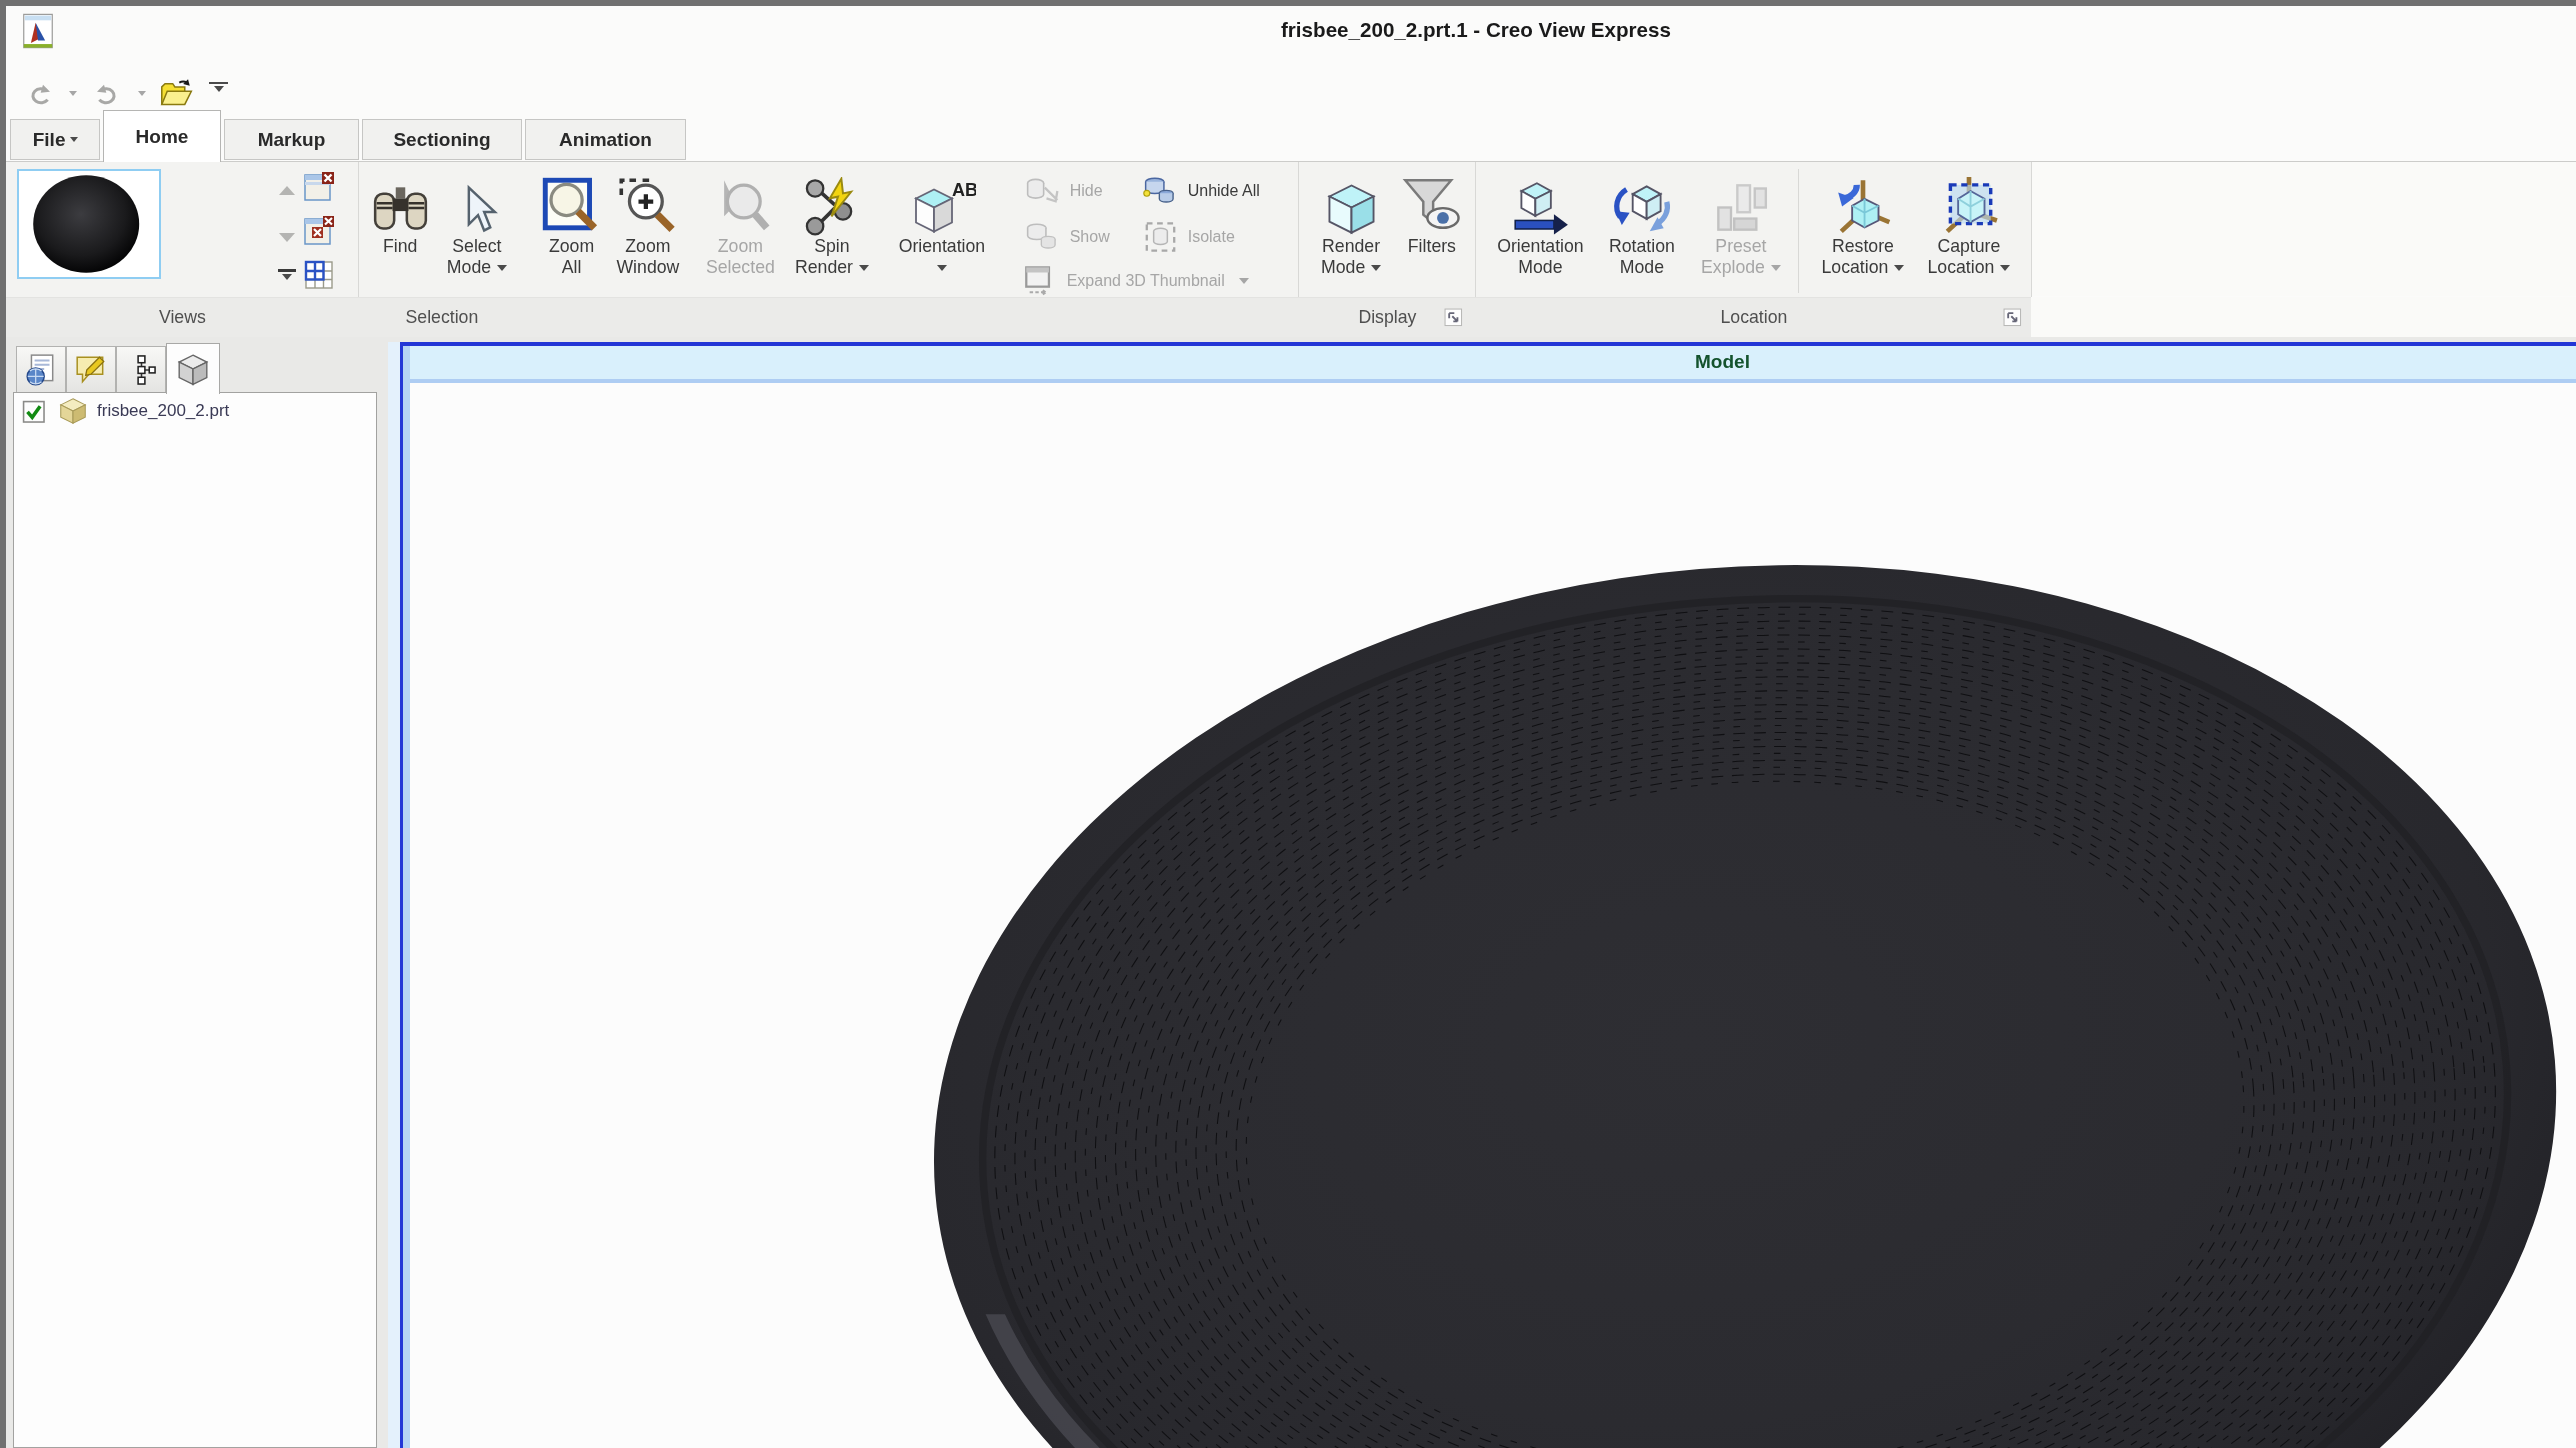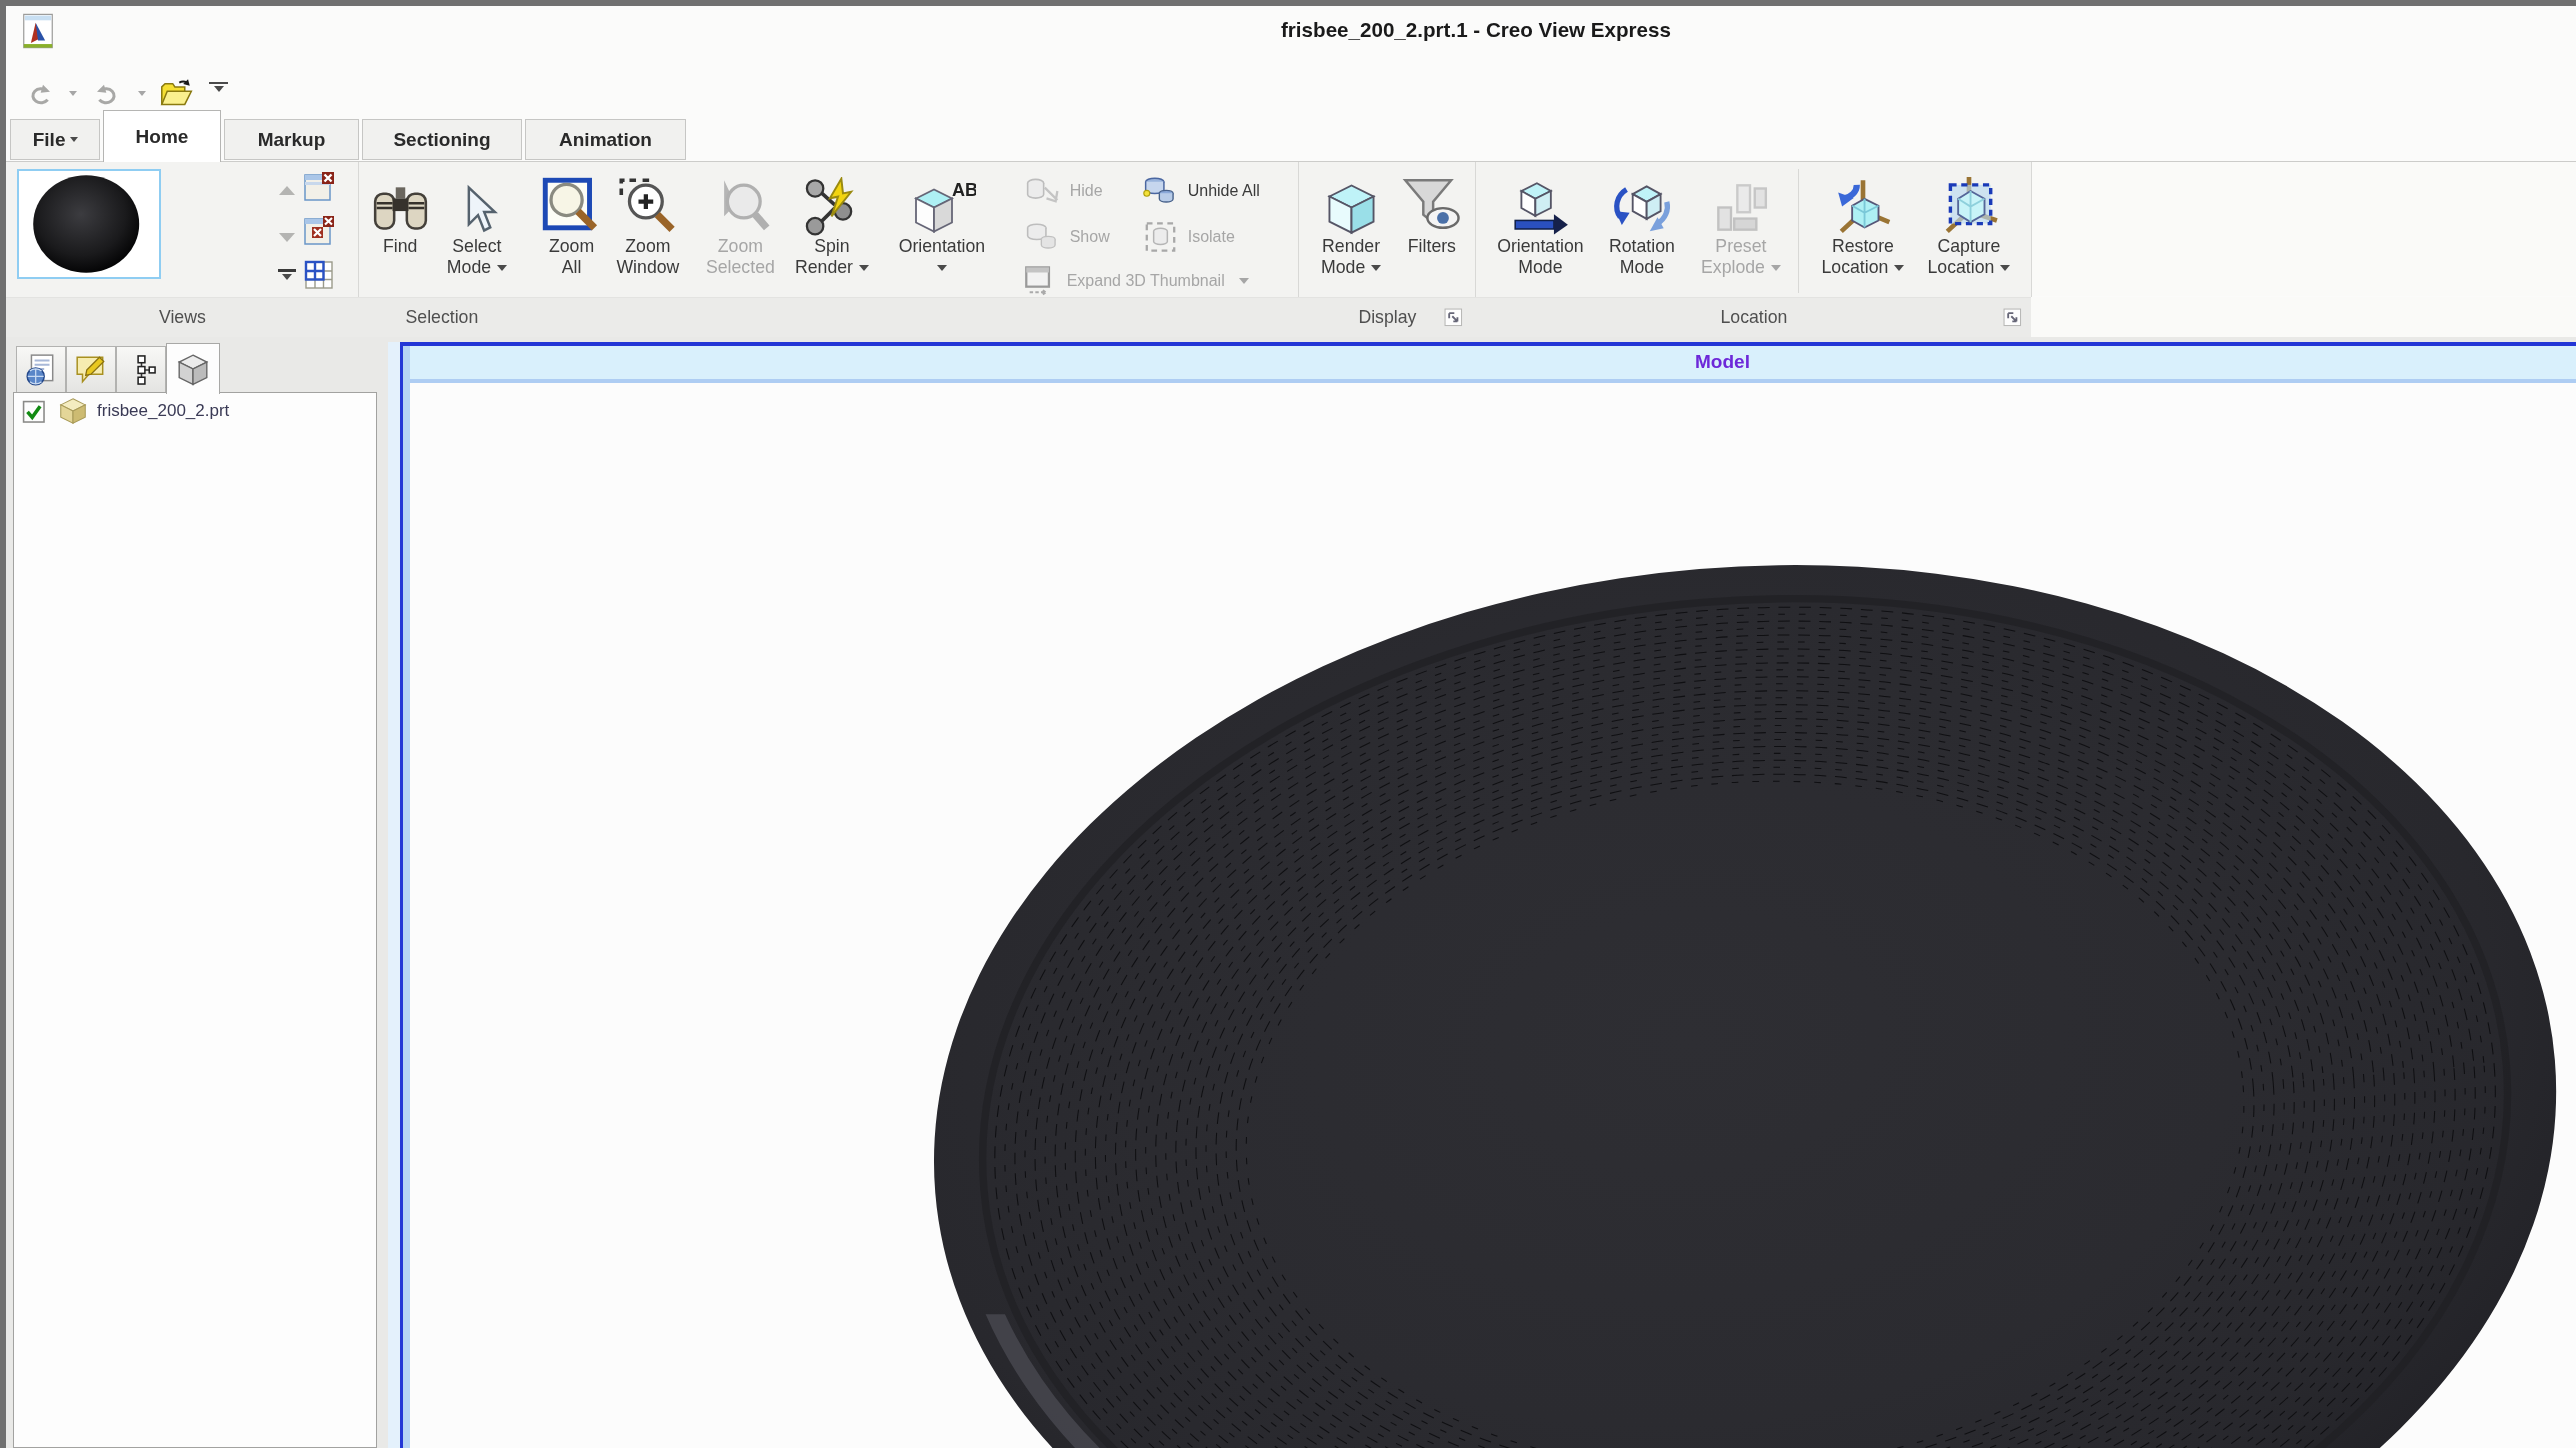--- a/index.html
+++ b/index.html
@@ -47,21 +47,21 @@
   .ptab.active{top:343px;height:51px;background:#fdfdfd;border-color:#a8a8a6;border-bottom:none;z-index:3;}
   #left-panel-body{left:13.2px;top:392px;width:364px;height:1056px;background:#fdfdfd;border:0.7px solid #a2a2a0;box-sizing:border-box;}
   #tree-label{left:97px;top:401px;font-size:17px;color:#3a3a55;white-space:nowrap;}
   
   #splitter{left:388px;top:342px;width:11.8px;height:1106px;background:#e4f1fc;}
   #mp-border-top{left:400px;top:342px;width:2176px;height:3.7px;background:#2336d6;}
   #mp-border-left{left:400px;top:342px;width:3.7px;height:1106px;background:#2336d6;}
   #mp-frame-left{left:403px;top:346px;width:6.6px;height:1103px;background:#b5d3f4;}
   #mp-header{left:410px;top:346px;width:2166px;height:33px;background:#d9f0fc;}
   #mp-header-border{left:410px;top:379px;width:2166px;height:3.7px;background:#aecdf3;}
-  #mp-title{left:1634px;top:351px;width:177px;text-align:center;font-size:19px;font-weight:bold;color:#6d28d9;}
+  #mp-title{left:1634px;top:351px;width:177px;text-align:center;font-size:19px;font-weight:bold;color:#14532d;}
   #viewport{left:410px;top:383px;width:2166px;height:1066px;background:#fcfcfc;}
   svg{display:block;}
 </style>
 </head>
 <body>
 
 <div id="root">
 
   <div class="abs" id="frame-top"></div>
   <div class="abs" id="frame-left"></div>

